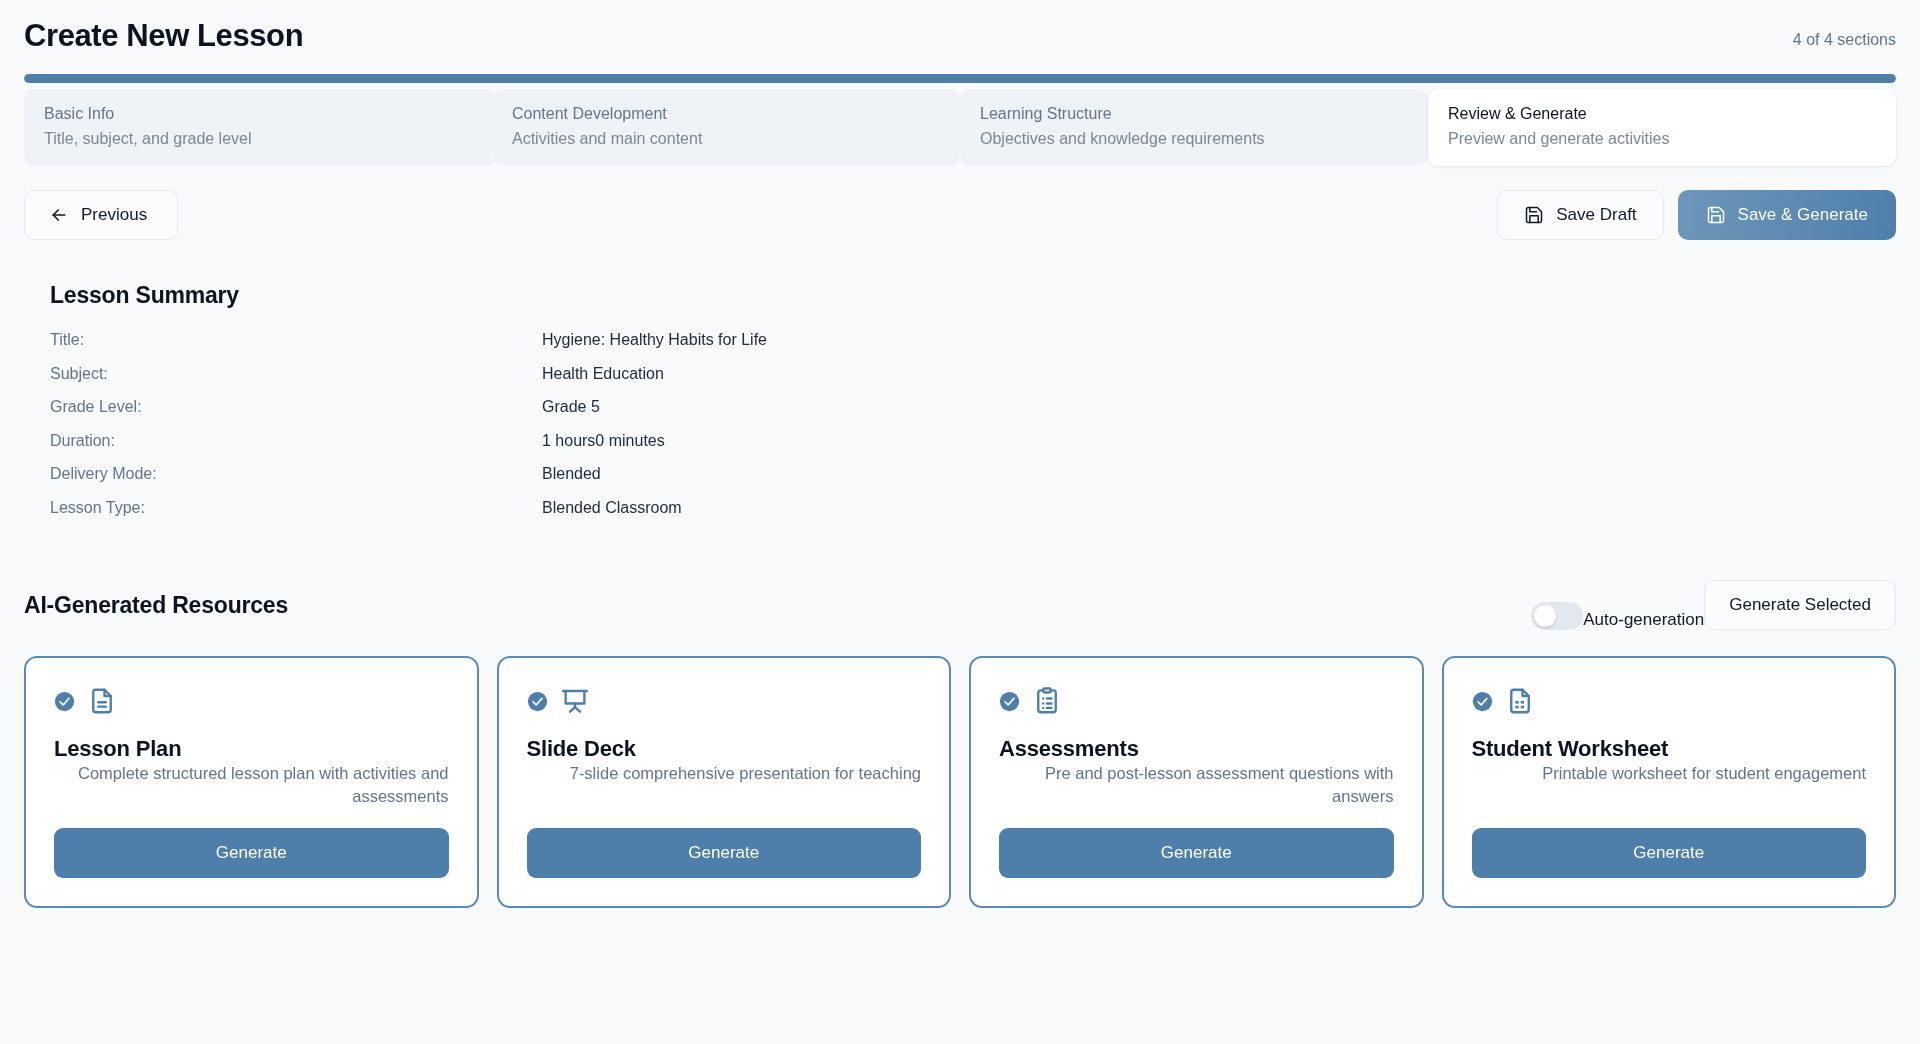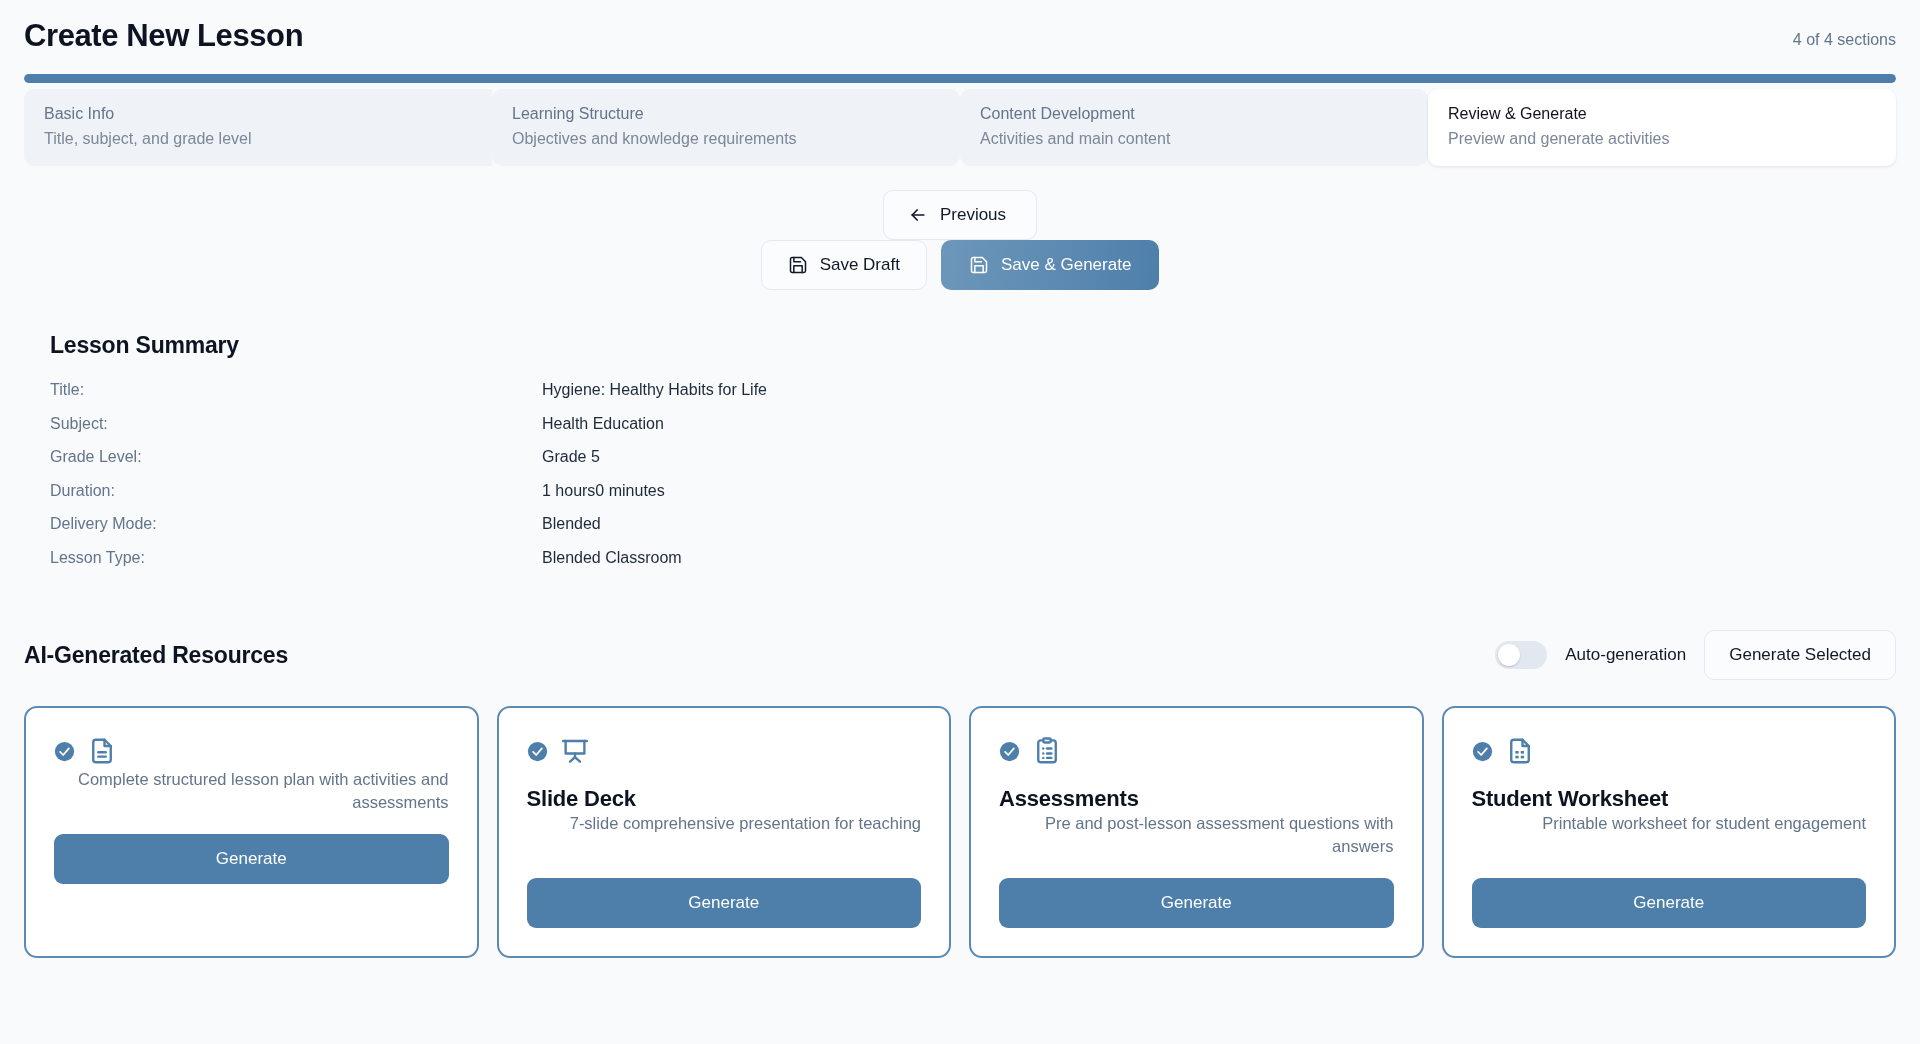--- a/index.html
+++ b/index.html
@@ -83,21 +83,20 @@
     line-height: 23px;
     margin-top: 2px;
   }
 
   
   .nav-row {
     display: flex;
     align-items: center;
     justify-content: space-between;
     margin-top: 24px;
-    flex-direction: column;
   }
   .btn {
     display: inline-flex;
     align-items: center;
     gap: 12px;
     border-radius: 10px;
     font-size: 17px;
     cursor: pointer;
     border: 1px solid #e4eaf1;
     background: #fbfcfe;
@@ -150,21 +149,21 @@
     align-items: center;
     justify-content: space-between;
     margin-top: 48px;
   }
   .res-title {
     font-size: 23px;
     font-weight: bold;
     color: #0d1321;
     letter-spacing: -0.2px;
   }
-  .res-controls { display: flex; align-items: center; gap: 18px; }
+  .res-controls { display: flex; align-items: flex-end; }
   .toggle {
     width: 52px;
     height: 28px;
     border-radius: 20px;
     background: #e2e8f0;
     position: relative;
     cursor: pointer;
     flex: 0 0 52px;
   }
   .toggle .knob {
@@ -251,27 +250,27 @@
       <div class="progress-fill" id="progress-fill" style="width: 100%; background: rgb(78, 127, 171);"></div>
     </div>
     <div class="steps">
 
       <div class="step inactive">
         <div class="step-label">Basic Info</div>
         <div class="step-desc">Title, subject, and grade level</div>
       </div>
 
       <div class="step inactive">
+        <div class="step-label">Content Development</div>
+        <div class="step-desc">Activities and main content</div>
+      </div>
+
+      <div class="step inactive">
         <div class="step-label">Learning Structure</div>
         <div class="step-desc">Objectives and knowledge requirements</div>
-      </div>
-
-      <div class="step inactive">
-        <div class="step-label">Content Development</div>
-        <div class="step-desc">Activities and main content</div>
       </div>
 
       <div class="step active">
         <div class="step-label">Review &amp; Generate</div>
         <div class="step-desc">Preview and generate activities</div>
       </div>
 
     </div>
   </div>
 
@@ -369,20 +368,21 @@
         </span>
         <span class="card-icon">
           <svg viewBox="0 0 24 24" width="30" height="30" fill="none" stroke="#4e7fab" stroke-width="1.9" stroke-linecap="round" stroke-linejoin="round">
             <path d="M14 3H7a2 2 0 0 0-2 2v14a2 2 0 0 0 2 2h10a2 2 0 0 0 2-2V8z"></path>
             <polyline points="14 3 14 8 19 8"></polyline>
             <line x1="9" y1="13" x2="15" y2="13"></line>
               <line x1="9" y1="16.5" x2="15" y2="16.5"></line>
           </svg>
         </span>
       </div>
+      <div class="card-title">Lesson Plan</div>
       <div class="card-desc">Complete structured lesson plan with activities and assessments</div>
       <button class="card-btn">Generate</button>
     </div>
 
     <div class="card">
       <div class="card-icons">
         <span class="check-badge">
           <svg viewBox="0 0 24 24" width="21" height="21">
             <circle cx="12" cy="12" r="11" fill="#4e7fab"></circle>
             <polyline points="7 12.5 10.5 16 17 8.5" fill="none" stroke="#ffffff" stroke-width="2" stroke-linecap="round" stroke-linejoin="round"></polyline>

